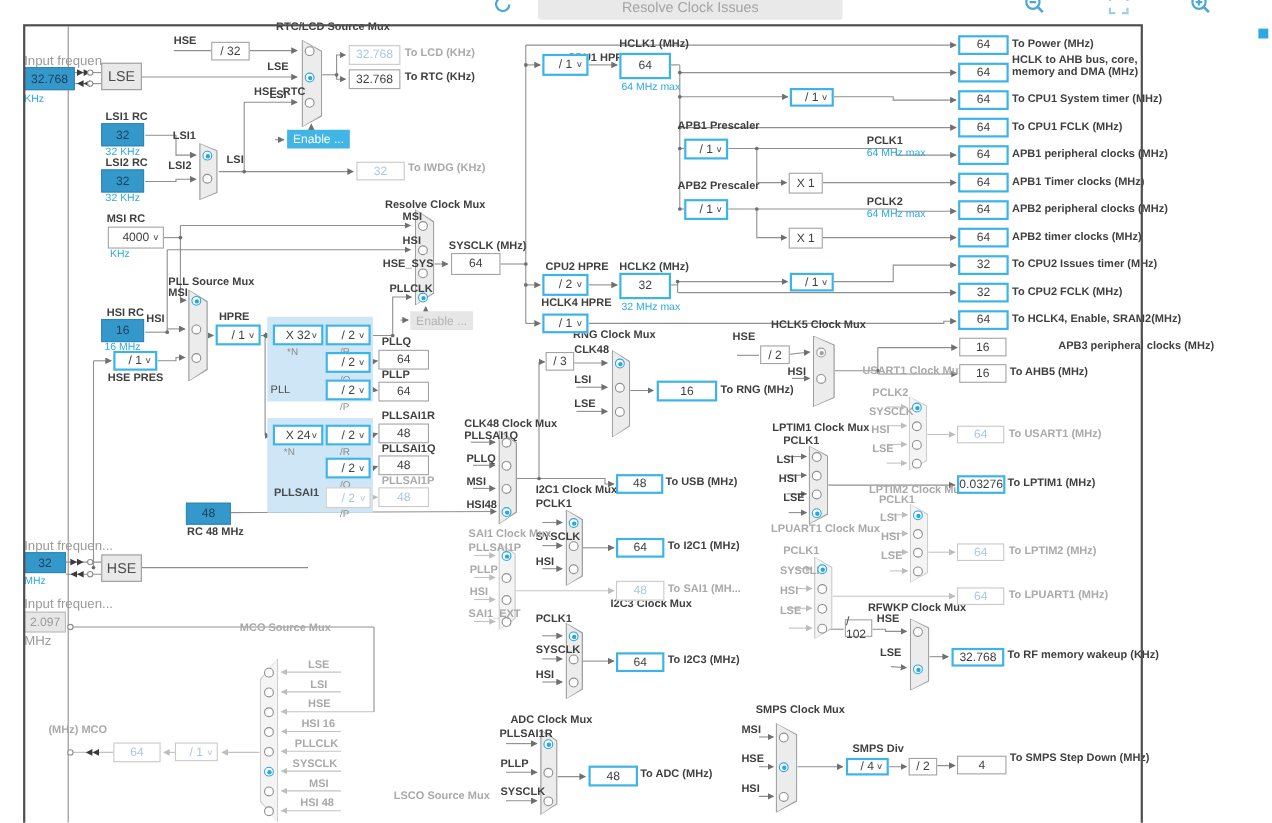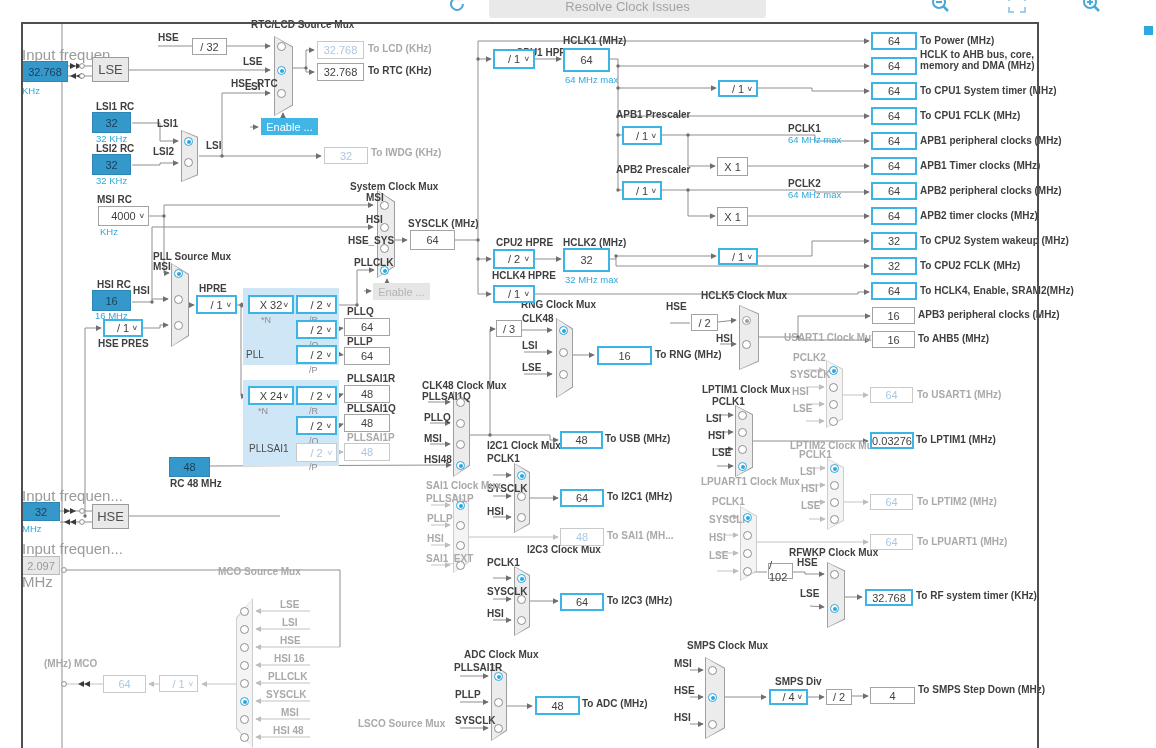--- a/index.html
+++ b/index.html
@@ -15,21 +15,21 @@
          z-index:6;pointer-events:none}
   #corner-handle{position:absolute;left:1144px;top:26px;width:9px;height:9px;background:#2da9e1;z-index:7}
   
   #diagram{position:absolute;inset:0;z-index:2}
   #wires{position:absolute;inset:0;z-index:1}
   .panel{position:absolute;background:#cfe6f6;z-index:0}
   .lbl{position:absolute;font-size:10px;line-height:10px;white-space:nowrap;z-index:3}
   .s-b{font-weight:bold;color:#3f3f3f}
   .s-gb{font-weight:bold;color:#a9a9a9}
   .s-bl{color:#2da9e1;font-size:9.5px}
-  .s-g{color:#9b9b9b;font-size:15px}
+  .s-g{color:#9b9b9b;font-size:12px}
   .s-gs{color:#8b8b8b;font-size:9px}
   .s-d{color:#4a4a4a}
   .bx{position:absolute;display:flex;align-items:center;justify-content:center;
       font-size:11px;box-sizing:border-box;background:#fff;z-index:3}
   .v-bf{background:#3598cb;border:1px solid #2d86b5;color:#1c3e57}
   .v-ab{border:2px solid #3cb4e6;color:#3f3f3f}
   .v-pl{border:1px solid #a3a3a3;color:#3f3f3f}
   .v-di{border:1px solid #c9c9c9;color:#aac8e4}
   .v-gf{background:#e7e7e7;border:1px solid #bcbcbc;color:#9a9a9a}
   .v-osc{background:#e9e9e9;border:1px solid #9b9b9b;color:#4f4f4f;font-size:13px}
@@ -322,21 +322,21 @@
       <div class="lbl s-b" style="left: 96px; top: 102px;">LSI1 RC</div>
       <div class="lbl s-bl" style="left: 96px; top: 134px;">32 KHz</div>
       <div class="lbl s-b" style="left: 157px; top: 119px;">LSI1</div>
       <div class="lbl s-b" style="left: 96px; top: 144px;">LSI2 RC</div>
       <div class="lbl s-bl" style="left: 96px; top: 176px;">32 KHz</div>
       <div class="lbl s-b" style="left: 153px; top: 147px;">LSI2</div>
       <div class="lbl s-b" style="left: 206px; top: 141px;">LSI</div>
       <div class="lbl s-gb" style="left: 371px; top: 148px;">To IWDG (KHz)</div>
       <div class="lbl s-b" style="left: 97px; top: 195px;">MSI RC</div>
       <div class="lbl s-bl" style="left: 100px; top: 227px;">KHz</div>
-      <div class="lbl s-b" style="left: 350px; top: 182px;">System Clock Mux</div>
+      <div class="lbl s-b" style="left: 350px; top: 182px;">Resolve Clock Mux</div>
       <div class="lbl s-b" style="left: 366px; top: 193px;">MSI</div>
       <div class="lbl s-b" style="left: 366px; top: 215px;">HSI</div>
       <div class="lbl s-b" style="left: 348px; top: 236px;">HSE_SYS</div>
       <div class="lbl s-b" style="left: 354px; top: 258px;">PLLCLK</div>
       <div class="lbl s-b" style="left: 408px; top: 219px;">SYSCLK (MHz)</div>
       <div class="lbl s-b" style="left: 153px; top: 252px;">PLL Source Mux</div>
       <div class="lbl s-b" style="left: 153px; top: 262px;">MSI</div>
       <div class="lbl s-b" style="left: 97px; top: 280px;">HSI RC</div>
       <div class="lbl s-b" style="left: 133px; top: 286px;">HSI</div>
       <div class="lbl s-bl" style="left: 95px; top: 311px;">16 MHz</div>
@@ -349,21 +349,21 @@
       <div class="lbl s-d" style="left: 246px; top: 350px;">PLL</div>
       <div class="lbl s-b" style="left: 347px; top: 307px;">PLLQ</div>
       <div class="lbl s-b" style="left: 347px; top: 337px;">PLLP</div>
       <div class="lbl s-b" style="left: 347px; top: 374px;">PLLSAI1R</div>
       <div class="lbl s-gs" style="left: 258px; top: 406px;">*N</div>
       <div class="lbl s-gs" style="left: 309px; top: 406px;">/R</div>
       <div class="lbl s-b" style="left: 347px; top: 404px;">PLLSAI1Q</div>
       <div class="lbl s-gs" style="left: 309px; top: 436px;">/Q</div>
       <div class="lbl s-gb" style="left: 347px; top: 433px;">PLLSAI1P</div>
       <div class="lbl s-gs" style="left: 309px; top: 462px;">/P</div>
-      <div class="lbl s-d" style="left: 249px; top: 444px;">PLLSAI1</div>
+      <div class="lbl s-d" style="left: 249px; top: 444px; font-weight: bold;">PLLSAI1</div>
       <div class="lbl s-b" style="left: 170px; top: 479px;">RC 48 MHz</div>
       <div class="lbl s-g" style="left: 22px; top: 491px;">Input frequen...</div>
       <div class="lbl s-bl" style="left: 22px; top: 524px;">MHz</div>
       <div class="lbl s-g" style="left: 22px; top: 544px;">Input frequen...</div>
       <div class="lbl s-g" style="left: 22px; top: 577px;">MHz</div>
       <div class="lbl s-gb" style="left: 218px; top: 567px;">MCO Source Mux</div>
       <div class="lbl s-gb" style="left: 44px; top: 659px;">(MHz) MCO</div>
       <div class="lbl s-gb" style="left: 280px; top: 600px;">LSE</div>
       <div class="lbl s-gb" style="left: 282px; top: 618px;">LSI</div>
       <div class="lbl s-gb" style="left: 280px; top: 636px;">HSE</div>
@@ -404,21 +404,21 @@
       <div class="lbl s-b" style="left: 487px; top: 454px;">PCLK1</div>
       <div class="lbl s-b" style="left: 487px; top: 484px;">SYSCLK</div>
       <div class="lbl s-b" style="left: 487px; top: 507px;">HSI</div>
       <div class="lbl s-b" style="left: 607px; top: 492px;">To I2C1 (MHz)</div>
       <div class="lbl s-gb" style="left: 426px; top: 481px;">SAI1 Clock Mux</div>
       <div class="lbl s-gb" style="left: 426px; top: 494px;">PLLSAI1P</div>
       <div class="lbl s-gb" style="left: 427px; top: 514px;">PLLP</div>
       <div class="lbl s-gb" style="left: 427px; top: 534px;">HSI</div>
       <div class="lbl s-gb" style="left: 426px; top: 554px;">SAI1_EXT</div>
       <div class="lbl s-gb" style="left: 607px; top: 531px;">To SAI1 (MH...</div>
-      <div class="lbl s-b" style="left: 487px; top: 545px; padding-left: 40px;">I2C3 Clock Mux</div>
+      <div class="lbl s-b" style="left: 515px; top: 545px; padding-left: 40px;">I2C3 Clock Mux</div>
       <div class="lbl s-b" style="left: 487px; top: 558px;">PCLK1</div>
       <div class="lbl s-b" style="left: 487px; top: 587px;">SYSCLK</div>
       <div class="lbl s-b" style="left: 487px; top: 609px;">HSI</div>
       <div class="lbl s-b" style="left: 607px; top: 596px;">To I2C3 (MHz)</div>
       <div class="lbl s-b" style="left: 464px; top: 650px;">ADC Clock Mux</div>
       <div class="lbl s-b" style="left: 454px; top: 663px;">PLLSAI1R</div>
       <div class="lbl s-b" style="left: 455px; top: 690px;">PLLP</div>
       <div class="lbl s-b" style="left: 455px; top: 716px;">SYSCLK</div>
       <div class="lbl s-b" style="left: 582px; top: 699px;">To ADC (MHz)</div>
       <div class="lbl s-gb" style="left: 784px; top: 333px;">USART1 Clock Mux</div>
@@ -441,40 +441,40 @@
       <div class="lbl s-gb" style="left: 917px; top: 497px;">To LPTIM2 (MHz)</div>
       <div class="lbl s-gb" style="left: 701px; top: 477px;">LPUART1 Clock Mux</div>
       <div class="lbl s-gb" style="left: 712px; top: 497px;">PCLK1</div>
       <div class="lbl s-gb" style="left: 709px; top: 515px;">SYSCLK</div>
       <div class="lbl s-gb" style="left: 709px; top: 533px;">HSI</div>
       <div class="lbl s-gb" style="left: 709px; top: 551px;">LSE</div>
       <div class="lbl s-gb" style="left: 917px; top: 537px;">To LPUART1 (MHz)</div>
       <div class="lbl s-b" style="left: 789px; top: 548px;">RFWKP Clock Mux</div>
       <div class="lbl s-b" style="left: 797px; top: 558px;">HSE</div>
       <div class="lbl s-b" style="left: 800px; top: 589px;">LSE</div>
-      <div class="lbl s-b" style="left: 916px; top: 591px;">To RF system timer (KHz)</div>
+      <div class="lbl s-b" style="left: 916px; top: 591px;">To RF memory wakeup (KHz)</div>
       <div class="lbl s-b" style="left: 687px; top: 641px;">SMPS Clock Mux</div>
       <div class="lbl s-b" style="left: 674px; top: 659px;">MSI</div>
       <div class="lbl s-b" style="left: 674px; top: 686px;">HSE</div>
       <div class="lbl s-b" style="left: 674px; top: 713px;">HSI</div>
       <div class="lbl s-b" style="left: 775px; top: 677px;">SMPS Div</div>
       <div class="lbl s-b" style="left: 918px; top: 685px;">To SMPS Step Down (MHz)</div>
       <div class="lbl s-b" style="left: 920px; top: 36px;">To Power (MHz)</div>
       <div class="lbl s-b" style="left: 920px; top: 50px;">HCLK to AHB bus, core,</div>
       <div class="lbl s-b" style="left: 920px; top: 61px;">memory and DMA (MHz)</div>
       <div class="lbl s-b" style="left: 920px; top: 86px;">To CPU1 System timer (MHz)</div>
       <div class="lbl s-b" style="left: 920px; top: 111px;">To CPU1 FCLK (MHz)</div>
       <div class="lbl s-b" style="left: 920px; top: 136px;">APB1 peripheral clocks (MHz)</div>
       <div class="lbl s-b" style="left: 920px; top: 161px;">APB1 Timer clocks (MHz)</div>
       <div class="lbl s-b" style="left: 920px; top: 186px;">APB2 peripheral clocks (MHz)</div>
       <div class="lbl s-b" style="left: 920px; top: 211px;">APB2 timer clocks (MHz)</div>
-      <div class="lbl s-b" style="left: 920px; top: 236px;">To CPU2 System wakeup (MHz)</div>
+      <div class="lbl s-b" style="left: 920px; top: 236px;">To CPU2 Issues timer (MHz)</div>
       <div class="lbl s-b" style="left: 920px; top: 261px;">To CPU2 FCLK (MHz)</div>
       <div class="lbl s-b" style="left: 920px; top: 286px;">To HCLK4, Enable, SRAM2(MHz)</div>
-      <div class="lbl s-b" style="left: 918px; top: 310px;">APB3 peripheral clocks (MHz)</div>
+      <div class="lbl s-b" style="left: 962px; top: 310px;">APB3 peripheral clocks (MHz)</div>
       <div class="lbl s-b" style="left: 918px; top: 334px;">To AHB5 (MHz)</div>
       <div class="bx v-bf" style="left: 22px; top: 61px; width: 46px; height: 21px;">32.768</div>
       <div class="bx v-osc" style="left: 92px; top: 57px; width: 37px; height: 25px;">LSE</div>
       <div class="bx v-pl" style="left: 192px; top: 38px; width: 35px; height: 17px;">/ 32</div>
       <div class="bx v-di" style="left: 317px; top: 41px; width: 47px; height: 18px;">32.768</div>
       <div class="bx v-pl" style="left: 317px; top: 63px; width: 47px; height: 18px;">32.768</div>
       <div class="bx v-bf" style="left: 92px; top: 112px; width: 39px; height: 21px;">32</div>
       <div class="bx v-bf" style="left: 92px; top: 154px; width: 39px; height: 21px;">32</div>
       <div class="bx v-di" style="left: 324px; top: 147px; width: 44px; height: 17px;">32</div>
       <div class="bx v-dd-pl chev" style="left: 98px; top: 206px; width: 51px; height: 20px;">4000</div>

